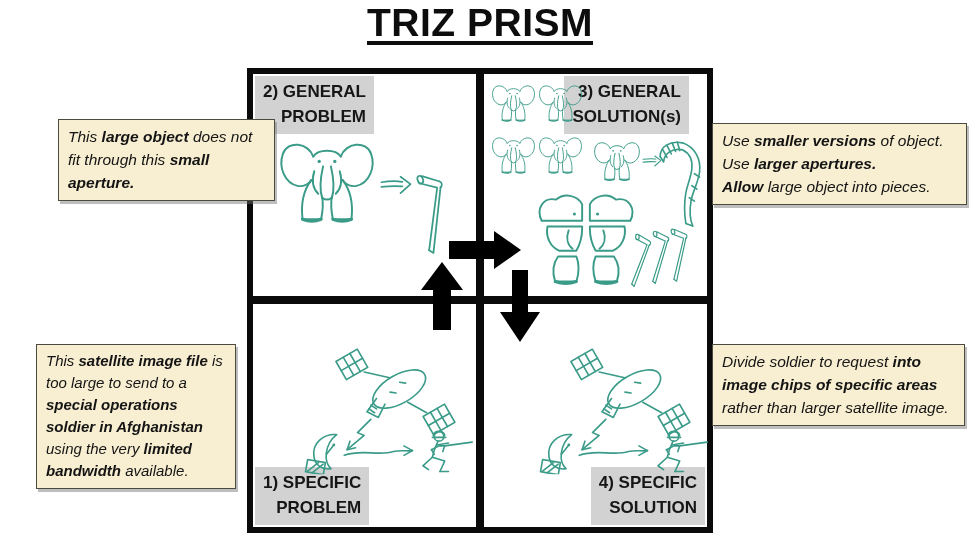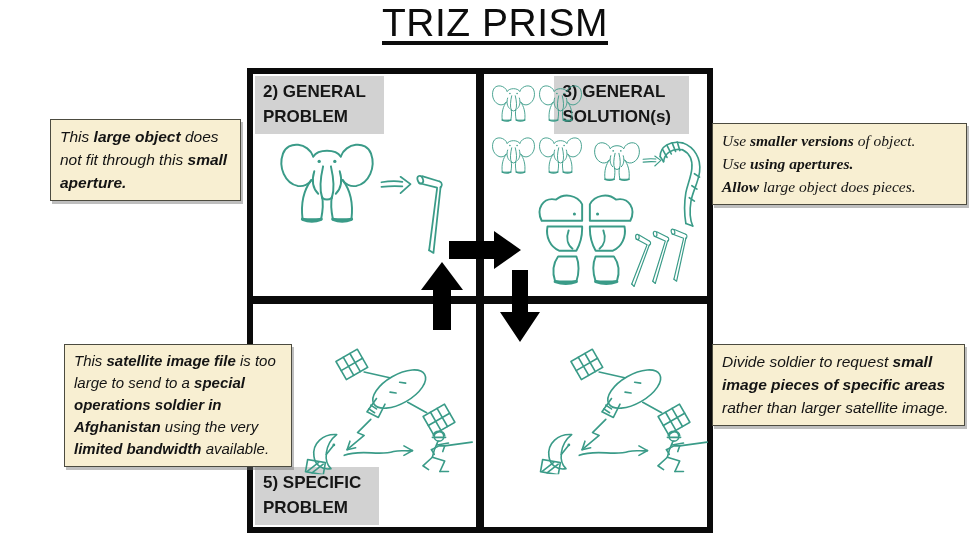--- a/index.html
+++ b/index.html
@@ -6,31 +6,32 @@
   html,body { background:#ffffff; }
   body { font-family:"Liberation Sans", sans-serif; }
   :root {
     --sketch:#3a9b88;
     --note-bg:#f8efd2;
     --label-bg:#d2d2d2;
     --arrow:#000000;
   }
   .stage { position:relative; width:980px; height:551px; background:#fff; overflow:hidden; }
   .title {
-    position:absolute; left:262px; top:1px; width:466px; text-align:center;
-    font-size:39px; font-weight:400; letter-spacing:.5px; color:#0d0d0d;
+    position:absolute; left:247px; top:1px; width:466px; text-align:center;
+    font-size:39px; font-weight:700; letter-spacing:.5px; color:#0d0d0d;
     text-decoration:underline; text-decoration-thickness:4px; text-underline-offset:5px;
   }
   .grid { position:absolute; left:247px; top:68px; width:466px; height:465px; border:6px solid #0a0a0a; background:#fff; }
   .vdiv { position:absolute; left:223px; top:0; width:8px; height:100%; background:#0a0a0a; }
   .hdiv { position:absolute; left:0; top:222px; width:100%; height:8px; background:#0a0a0a; }
   .qlabel {
     position:absolute; background:var(--label-bg); color:#161616;
-    font-weight:700; font-size:17px; line-height:25px; padding:3px 18px 5px 8px;
+    font-weight:700; font-size:17px; line-height:25px; padding:3px 8px 5px 8px;
     white-space:pre-line;
+    text-align:right;
   }
   .qlabel.tl { left:2px; top:2px; }
   .qlabel.tr { right:18px; top:2px; }
   .qlabel.bl { left:2px; bottom:2px; }
   .qlabel.br { right:2px; bottom:2px; }
   .note {
     position:absolute; background:var(--note-bg); border:1px solid #4c4b40;
     box-shadow:2px 3px 0 rgba(110,110,110,.45);
     font-style:italic; font-size:15.5px; line-height:23px; color:#141414;
     padding:5px 9px 6px 9px;
@@ -171,22 +172,24 @@
   <div class="title">TRIZ PRISM</div>
 
   <div class="grid">
     <div class="vdiv"></div>
     <div class="hdiv"></div>
 
     <div class="qlabel tl">2) GENERAL
 PROBLEM</div>
     <div class="qlabel tr">3) GENERAL
 SOLUTION(s)</div>
-    <div class="qlabel bl">5) SPECIFIC
+    <div class="qlabel bl">1) SPECIFIC
 PROBLEM</div>
+    <div class="qlabel br">4) SPECIFIC
+SOLUTION</div>
 
     <svg class="sketch" style="left:20px; top:55px;" width="200" height="140" viewBox="0 0 200 140">
       <use href="#sym-elephant" x="5" y="8" width="98" height="90"></use>
       <use href="#sym-sketcharrow" x="106" y="46" width="34" height="20"></use>
       <use href="#sym-tube" x="142" y="42" width="30" height="88"></use>
     </svg>
 
     <svg class="sketch" style="left:232px; top:0;" width="223" height="222" viewBox="0 0 223 222">
       <use href="#sym-elephant" x="6" y="6" width="45" height="46"></use>
       <use href="#sym-elephant" x="53" y="6" width="45" height="46"></use>
@@ -219,28 +222,28 @@
   <svg class="black-arrow" style="left:421px; top:262px;" width="42" height="68" viewBox="0 0 42 68">
     <polygon fill="currentColor" points="21,0 42,28 30,28 30,68 12,68 12,28 0,28"></polygon>
   </svg>
   <svg class="black-arrow" style="left:449px; top:231px;" width="72" height="38" viewBox="0 0 72 38">
     <polygon fill="currentColor" points="72,19 45,0 45,10 0,10 0,28 45,28 45,38"></polygon>
   </svg>
   <svg class="black-arrow" style="left:500px; top:270px;" width="40" height="72" viewBox="0 0 40 72">
     <polygon fill="currentColor" points="20,72 40,42 28,42 28,0 12,0 12,42 0,42"></polygon>
   </svg>
 
-  <div class="note" style="left:50px; top:119px; width:191px;">
+  <div class="note" style="left:58px; top:119px; width:217px;">
       <div class="note-line"><span>This </span><b>large object</b><span> does not fit through this </span><b>small aperture.</b></div>
     </div>
-  <div class="note" style="left:712px; top:123px; width:255px;font-family:Liberation Serif, serif;">
+  <div class="note" style="left:712px; top:123px; width:255px;">
       <div class="note-line"><span>Use </span><b>smaller versions</b><span> of object.</span></div>
-      <div class="note-line"><span>Use </span><b>using apertures.</b></div>
-      <div class="note-line"><b>Allow</b><span> large object does pieces.</span></div>
-    </div>
-  <div class="note small" style="left:64px; top:344px; width:228px;">
+      <div class="note-line"><span>Use </span><b>larger apertures.</b></div>
+      <div class="note-line"><b>Allow</b><span> large object into pieces.</span></div>
+    </div>
+  <div class="note small" style="left:36px; top:344px; width:200px;">
       <div class="note-line"><span>This </span><b>satellite image file</b><span> is too large to send to a </span><b>special operations soldier in Afghanistan</b><span> using the very </span><b>limited bandwidth</b><span> available.</span></div>
     </div>
   <div class="note" style="left:712px; top:344px; width:253px;">
-      <div class="note-line"><span>Divide soldier to request </span><b>small image pieces of specific areas</b><span> rather than larger satellite image.</span></div>
+      <div class="note-line"><span>Divide soldier to request </span><b>into image chips of specific areas</b><span> rather than larger satellite image.</span></div>
     </div>
 
 </div>
 
 </body></html>

